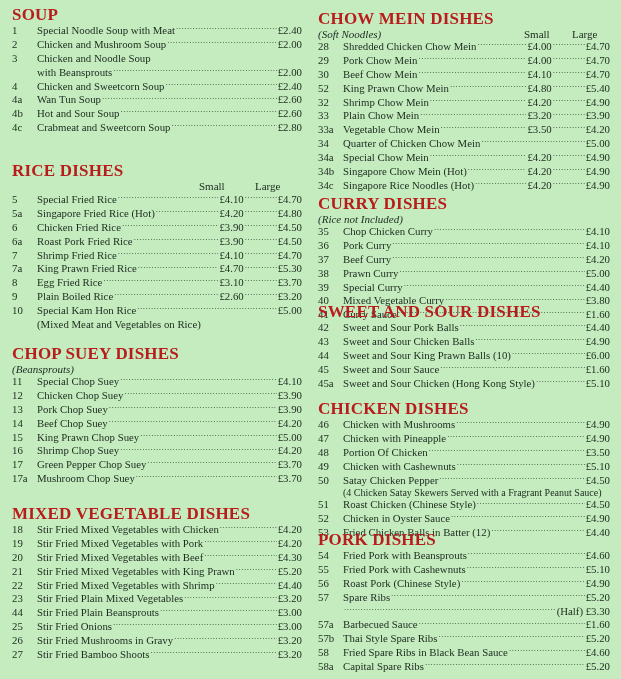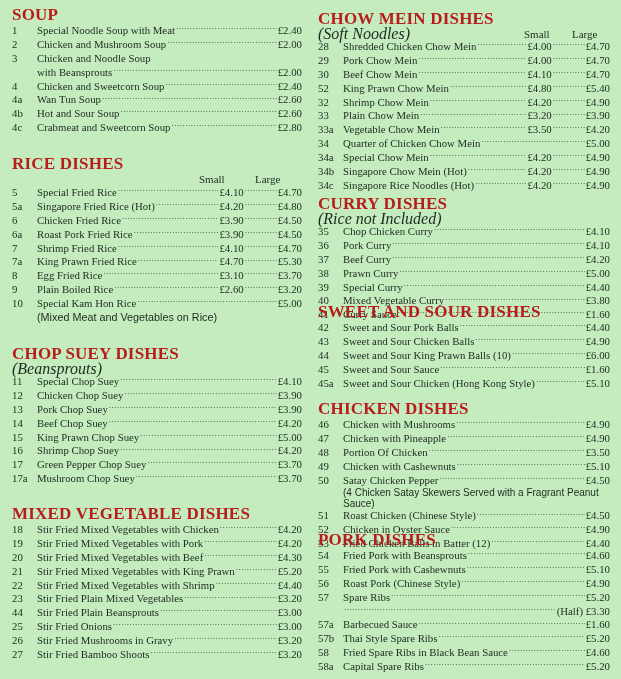--- a/index.html
+++ b/index.html
@@ -14,21 +14,21 @@
   .col.left { left:12px; width:290px; }
   .col.right { left:318px; width:292px; }
   .section { position:absolute; left:0; right:0; }
   .sec-title {
     font-family:"Liberation Serif", serif;
     font-weight:bold; font-size:17px; letter-spacing:0.2px;
     line-height:18px; color:#b91c1c;
   }
   .sec-sub {
     font-family:"Liberation Serif", serif;
-    font-style:italic; font-size:16px; line-height:12px;
+    font-style:italic; font-size:11px; line-height:12px;
   }
   .hdr-row { position:relative; height:13px; font-family:"Liberation Serif", serif; font-size:11px; }
   .hdr-row span { position:absolute; top:0; }
   .row {
     display:flex; align-items:baseline;
     font-family:"Liberation Serif", serif;
     font-size:10.8px; line-height:13.9px; height:13.9px; white-space:nowrap;
   }
   .row .num { width:25px; flex:0 0 25px; }
   .row .name { flex:0 0 auto; }
@@ -39,21 +39,21 @@
   }
   .row .dots { height:10px; }
   .row .small { flex:0 0 auto; }
   .row .dots2 { flex:0 0 32px; overflow:hidden; position:relative; height:10px; margin:0 1px; }
   .row .dots2::after {
     content:"....................................";
     letter-spacing:0.5px; position:absolute; left:0; bottom:0; font-size:9px; color:#2a3a2c;
   }
   .row .price { flex:0 0 auto; text-align:right; }
   .note {
-    font-family:Liberation Sans, sans-serif; font-size:10.8px; line-height:13.9px; padding-left:25px;
+    font-family:Liberation Serif, serif; font-size:10.8px; line-height:13.9px; padding-left:25px;
   }
   .note.tiny { font-size:10px; line-height:11px; padding-left:25px; }
 </style>
 </head>
 <body>
 
 <div class="col left">
 
   <div class="section" style="top:6px;">
     <div class="sec-title">SOUP</div>
@@ -100,21 +100,21 @@
         </div>
         <div class="row">
           <span class="num">4c</span>
           <span class="name">Crabmeat and Sweetcorn Soup</span>
           <span class="dots"></span>
           <span class="price">£2.80</span>
         </div>
       </div>
   </div>
 
-  <div class="section" style="top:155px;">
+  <div class="section" style="top:162px;">
     <div class="sec-title">RICE DISHES</div>
     <div class="hdr-row">
       <span style="left:187px;">Small</span>
       <span style="left:243px;">Large</span>
     </div>
     <div id="rice-items">
         <div class="row">
           <span class="num">5</span>
           <span class="name">Special Fried Rice</span>
           <span class="dots"></span>

